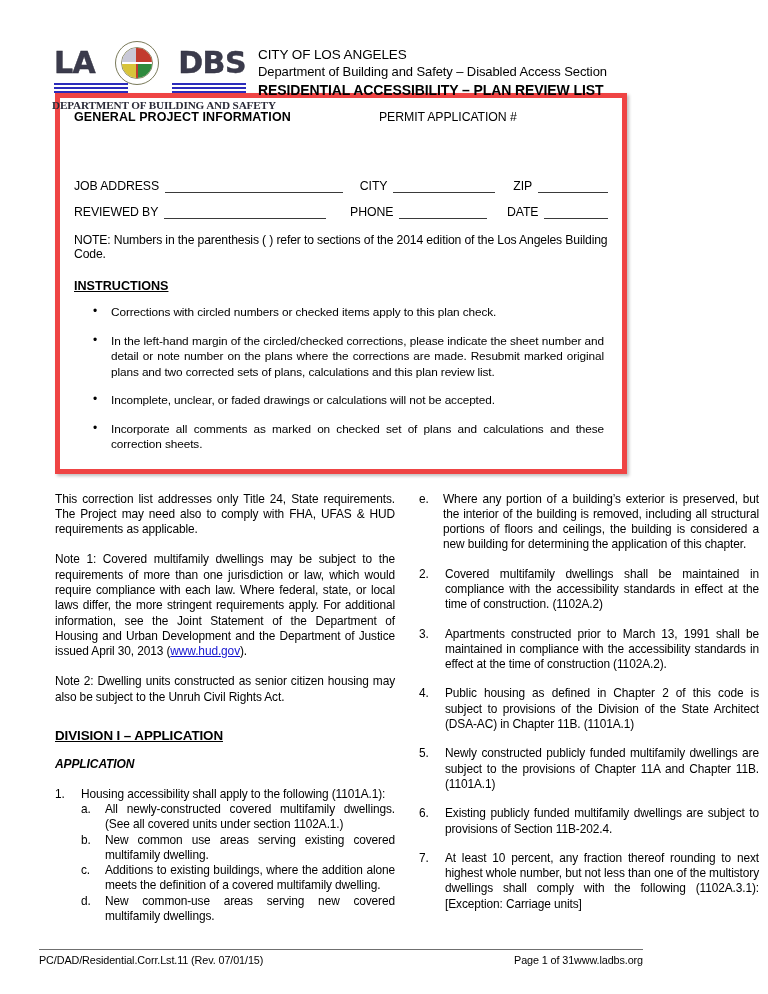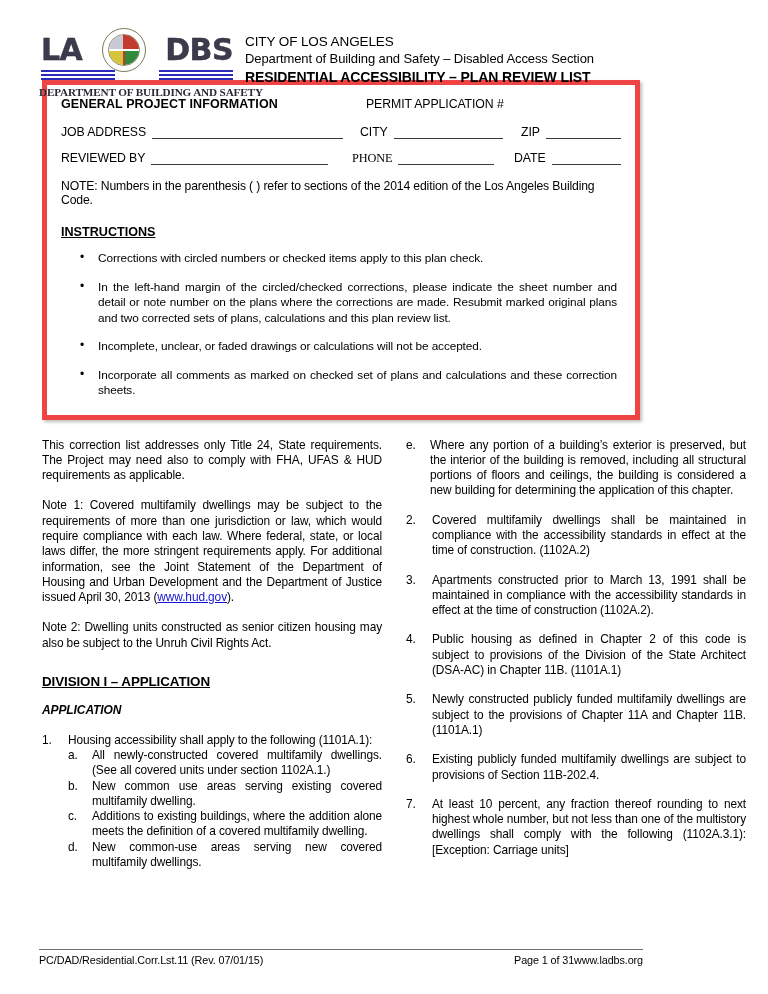--- a/index.html
+++ b/index.html
@@ -12,21 +12,21 @@
     height: 994px;
     font-family: "Liberation Sans", sans-serif;
     color: #000000;
     position: relative;
     overflow: hidden;
   }
   .page {
     position: relative;
     width: 660px;
     height: 994px;
-    padding: 3px;
+    padding: 16px;
     box-sizing: border-box;
   }
 
   
   .header {
     display: flex;
     align-items: flex-start;
     padding: 28px 0 0 36px;
     height: 72px;
     box-sizing: border-box;
@@ -199,22 +199,22 @@
     height: 13px;
   }
   .line-plancheck { width: 175px; }
   .line-address  { width: 262px; }
   .line-city     { width: 150px; }
   .line-zip      { width: 103px; }
   .line-reviewed { width: 262px; }
   .line-phone    { width: 142px; }
   .line-date     { width: 103px; }
   .sp-city  { padding-left: 17px; }
-  .sp-zip   { padding-left: 18px; }
-  .sp-phone { padding-left: 24px; font-family: Liberation Serif, serif; }
+  .sp-zip   { padding-left: 18px; margin-top: 41px; }
+  .sp-phone { padding-left: 24px; }
   .sp-date  { padding-left: 20px; }
 
   .note-line {
     font-size: 12.2px;
     letter-spacing: -0.15px;
     margin: 14px 0 0 0;
   }
   .instructions-title {
     font-size: 12.6px;
     font-weight: bold;

